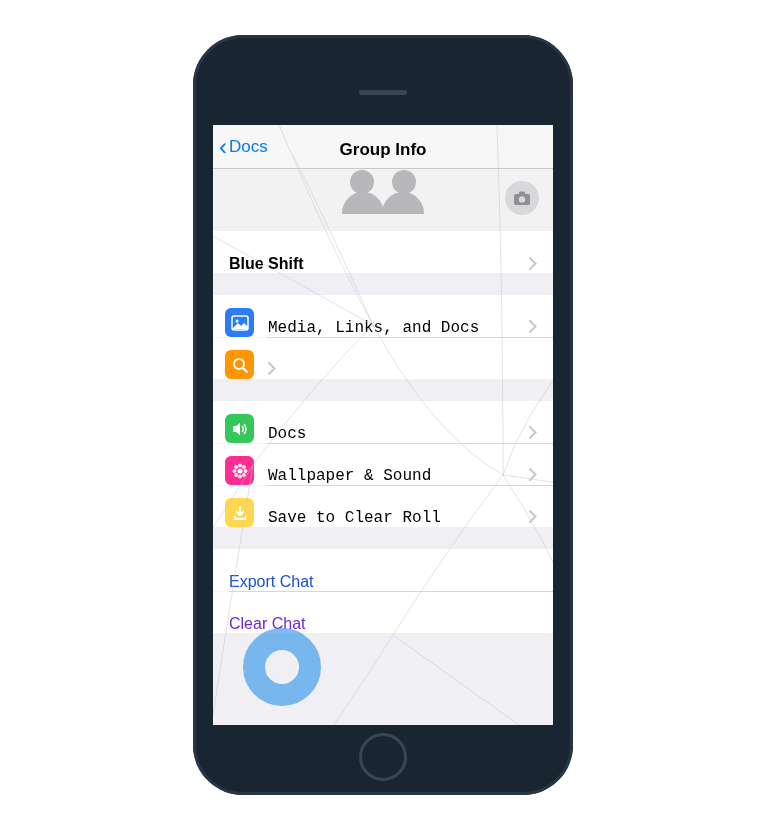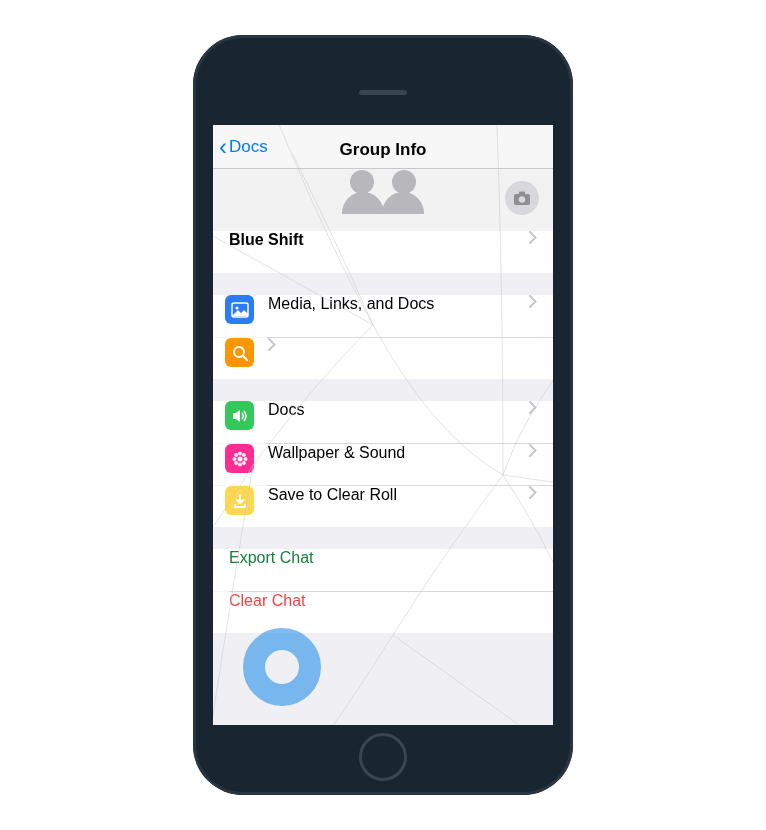--- a/index.html
+++ b/index.html
@@ -130,45 +130,45 @@
       display: flex;
       align-items: center;
       justify-content: center;
       cursor: pointer;
     }
     .section-gap { height: 22px; }
     .cell-group { background: white; }
     .cell {
       height: 42px;
       display: flex;
-      align-items: flex-start;
+      align-items: flex-end;
       padding: 0 16px;
       border-top: 0.5px solid rgba(0,0,0,0.04);
       position: relative;
     }
     .cell-group .cell:first-child { border-top: none; }
-    .cell.has-icon { padding-left: 12px; }
+    .cell.has-icon { padding-left: 12px; font-family: Liberation Mono, monospace; }
     .cell-icon {
       width: 29px;
       height: 29px;
       border-radius: 6px;
       display: flex;
       align-items: center;
       justify-content: center;
       margin-right: 14px;
       flex-shrink: 0;
     }
     .cell-label {
       font-size: 16px;
       color: #000;
       flex: 1;
     }
     .cell-label.bold { font-weight: 600; }
-    .cell-label.blue { color: #15803d; }
-    .cell-label.red { color: #ef4444; }
+    .cell-label.blue { color: #1d4ed8; }
+    .cell-label.red { color: #6d28d9; }
     .cell-chevron {
       color: #c7c7cc;
       font-size: 14px;
       flex-shrink: 0;
     }
     .cell-separator {
       position: absolute;
       bottom: 0;
       left: 54px;
       right: 0;

